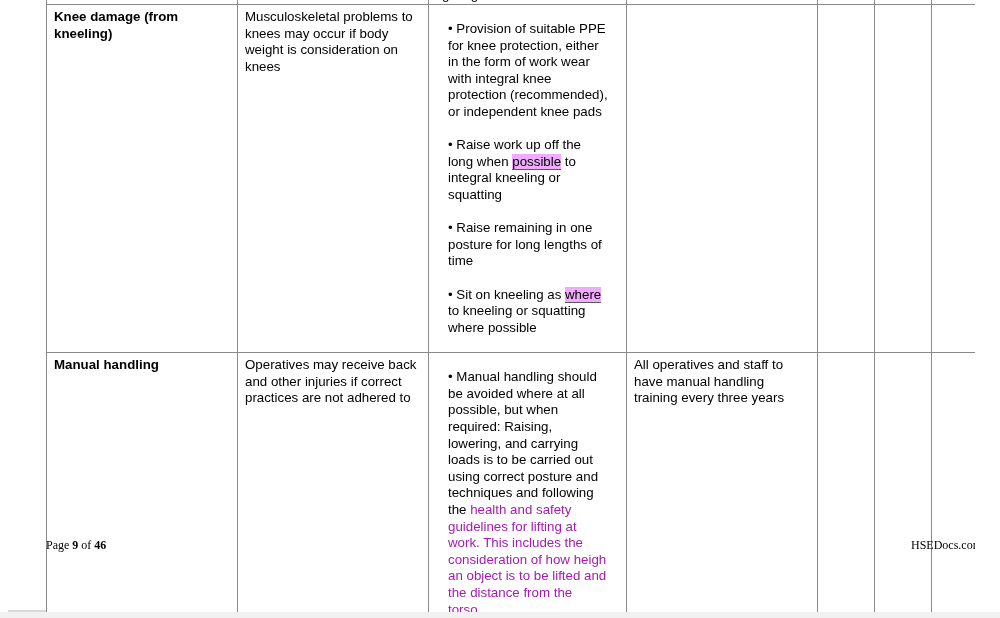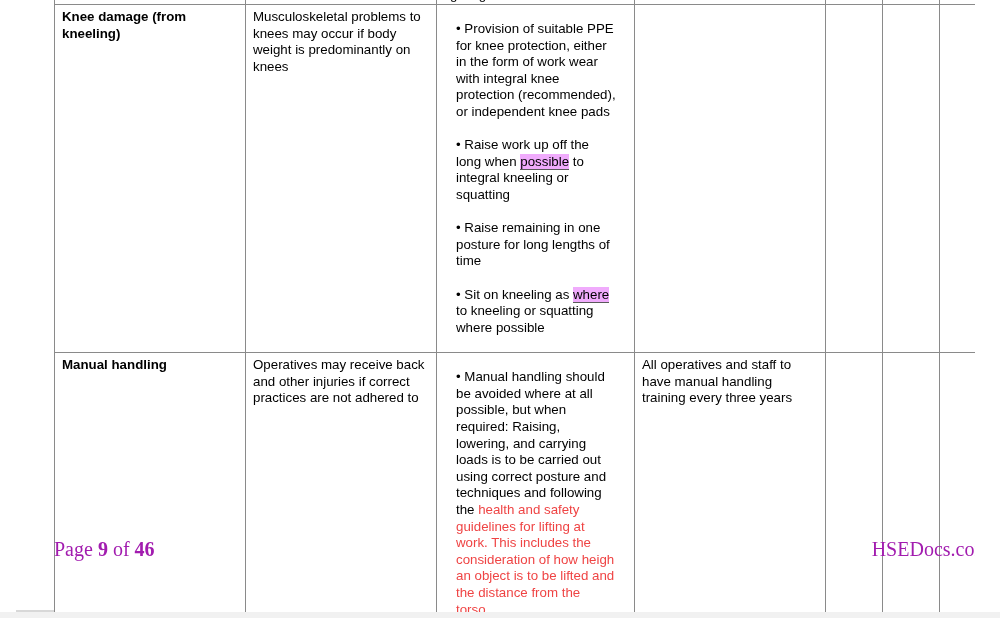--- a/index.html
+++ b/index.html
@@ -12,21 +12,21 @@
     width: 1000px;
     height: 618px;
     overflow: hidden;
     font-family: "Liberation Sans", sans-serif;
     position: relative;
   }
 
   
   .page-sheet {
     position: absolute;
-    left: 16px;
+    left: 8px;
     top: 0;
     width: 975px;
     height: 612px;
     background: #ffffff;
     border-right: 2px solid #d8d8d8;
     border-bottom: 2px solid #d8d8d8;
     box-sizing: border-box;
   }
   .page-gutter {
     position: absolute;
@@ -88,38 +88,38 @@
   .hazard-label {
     font-weight: bold;
   }
   .row-knee td    { height: 282px; }
   .row-manual td  { height: 205px; }
 
   .para { margin: 12px; }
   .para + .para { margin-top: 16.6px; }
 
   
-  .text-muted { color: #ef4444; }
+  .text-muted { color: #a21caf; }
 
   
   .suggest {
     background: #f0abfc;
     border-bottom: 1px solid #5a5a5a;
   }
 
   
   .page-footer {
     position: absolute;
     left: 38px;
     top: 538px;
     width: 936px;
     height: 20px;
     font-family: "Liberation Serif", serif;
-    font-size: 20px;
-    color: #a21caf;
+    font-size: 12px;
+    color: #000000;
   }
   .footer-left {
     position: absolute;
     left: 0;
     top: 0;
     white-space: nowrap;
   }
   .footer-center {
     position: absolute;
     left: 0;
@@ -169,21 +169,21 @@
         <td>
           <span class="clip-text"></span>
         </td>
       </tr>
 
       <tr class="row-knee">
         <td>
           <span class="hazard-label">Knee damage (from kneeling)</span>
         </td>
         <td>
-          <span>Musculoskeletal problems to knees may occur if body weight is predominantly on knees</span>
+          <span>Musculoskeletal problems to knees may occur if body weight is consideration on knees</span>
         </td>
         <td>
           <div>
               <div class="para"><span>• Provision of suitable PPE for knee protection, either in the form of work wear with integral knee protection (recommended), or independent knee pads</span></div>
               <div class="para"><span>• Raise work up off the long when </span><span class="suggest">possible</span><span> to integral kneeling or squatting</span></div>
               <div class="para"><span>• Raise remaining in one posture for long lengths of time</span></div>
               <div class="para"><span>• Sit on kneeling as </span><span class="suggest">where</span><span> to kneeling or squatting where possible</span></div>
             </div>
         </td>
         <td>

